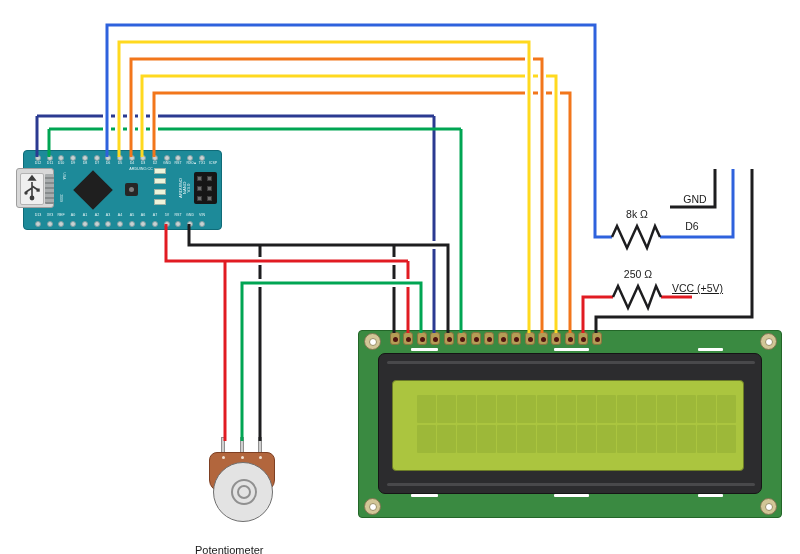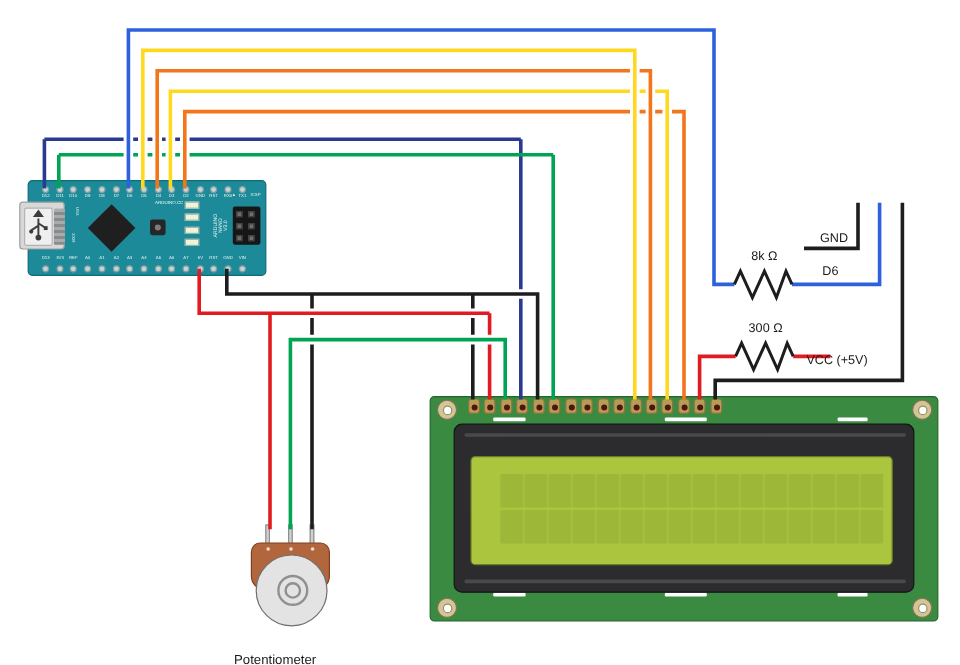--- a/index.html
+++ b/index.html
@@ -345,16 +345,16 @@
 
     <path style="stroke:var(--wire-black)" d="M670 207 H715 V169"></path>
 
     <path class="res" style="stroke:var(--wire-black)" d="M612 237 L617 226 L627 248 L637 226 L647 248 L655 226 L660 237"></path>
     <path class="res" style="stroke:var(--wire-black)" d="M613 297 L618 286 L628 308 L638 286 L648 308 L656 286 L661 297"></path>
   </svg>
 
   <div class="lbl" style="left:675px;top:193px;width:40px;text-align:center;">GND</div>
   <div class="lbl" style="left:677px;top:220px;width:30px;text-align:center;">D6</div>
   <div class="lbl" style="left:615px;top:208px;width:44px;text-align:center;">8k Ω</div>
-  <div class="lbl" style="left:613px;top:268px;width:50px;text-align:center;">300 Ω</div>
-  <div class="lbl" style="left:672px;top:294px;width:110px;">VCC (+5V)</div>
+  <div class="lbl" style="left:613px;top:268px;width:50px;text-align:center;">250 Ω</div>
+  <div class="lbl" style="left:672px;top:282px;width:110px;text-decoration:underline;">VCC (+5V)</div>
   <div class="lbl" style="left:195px;top:544px;width:110px;text-align:left;font-size:11px;">Potentiometer</div>
 </div>
 
 </body></html>

